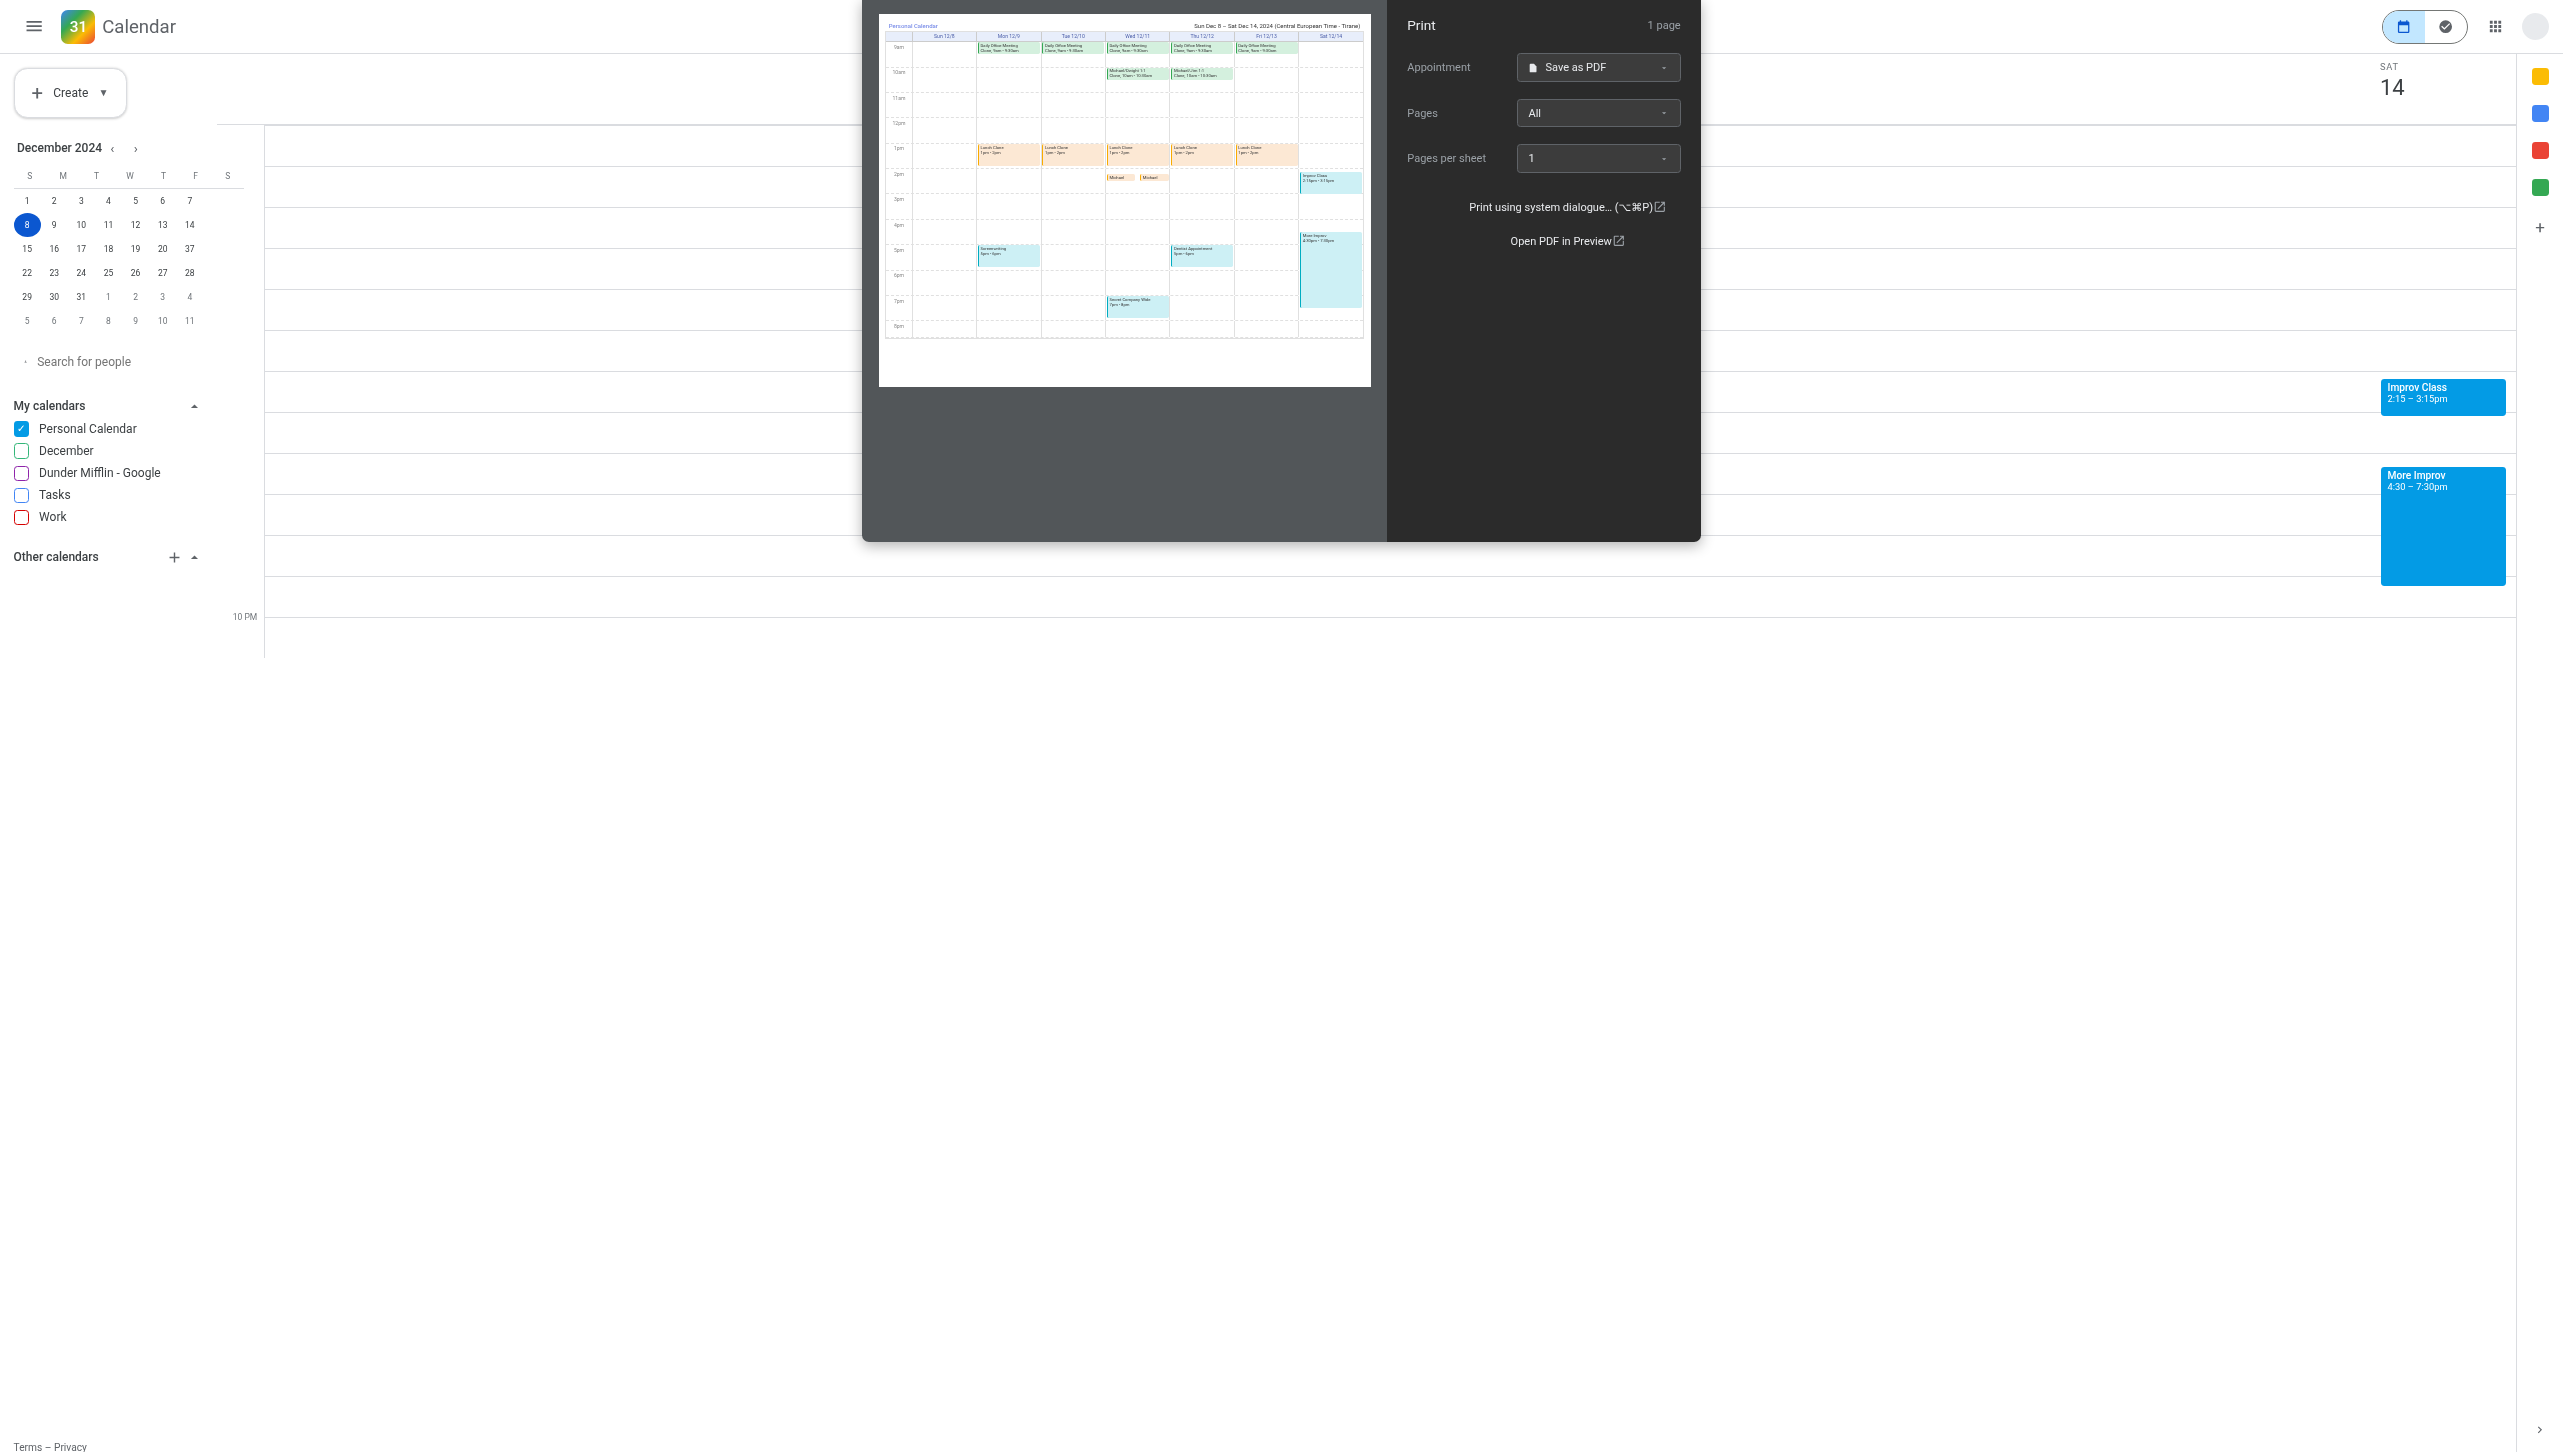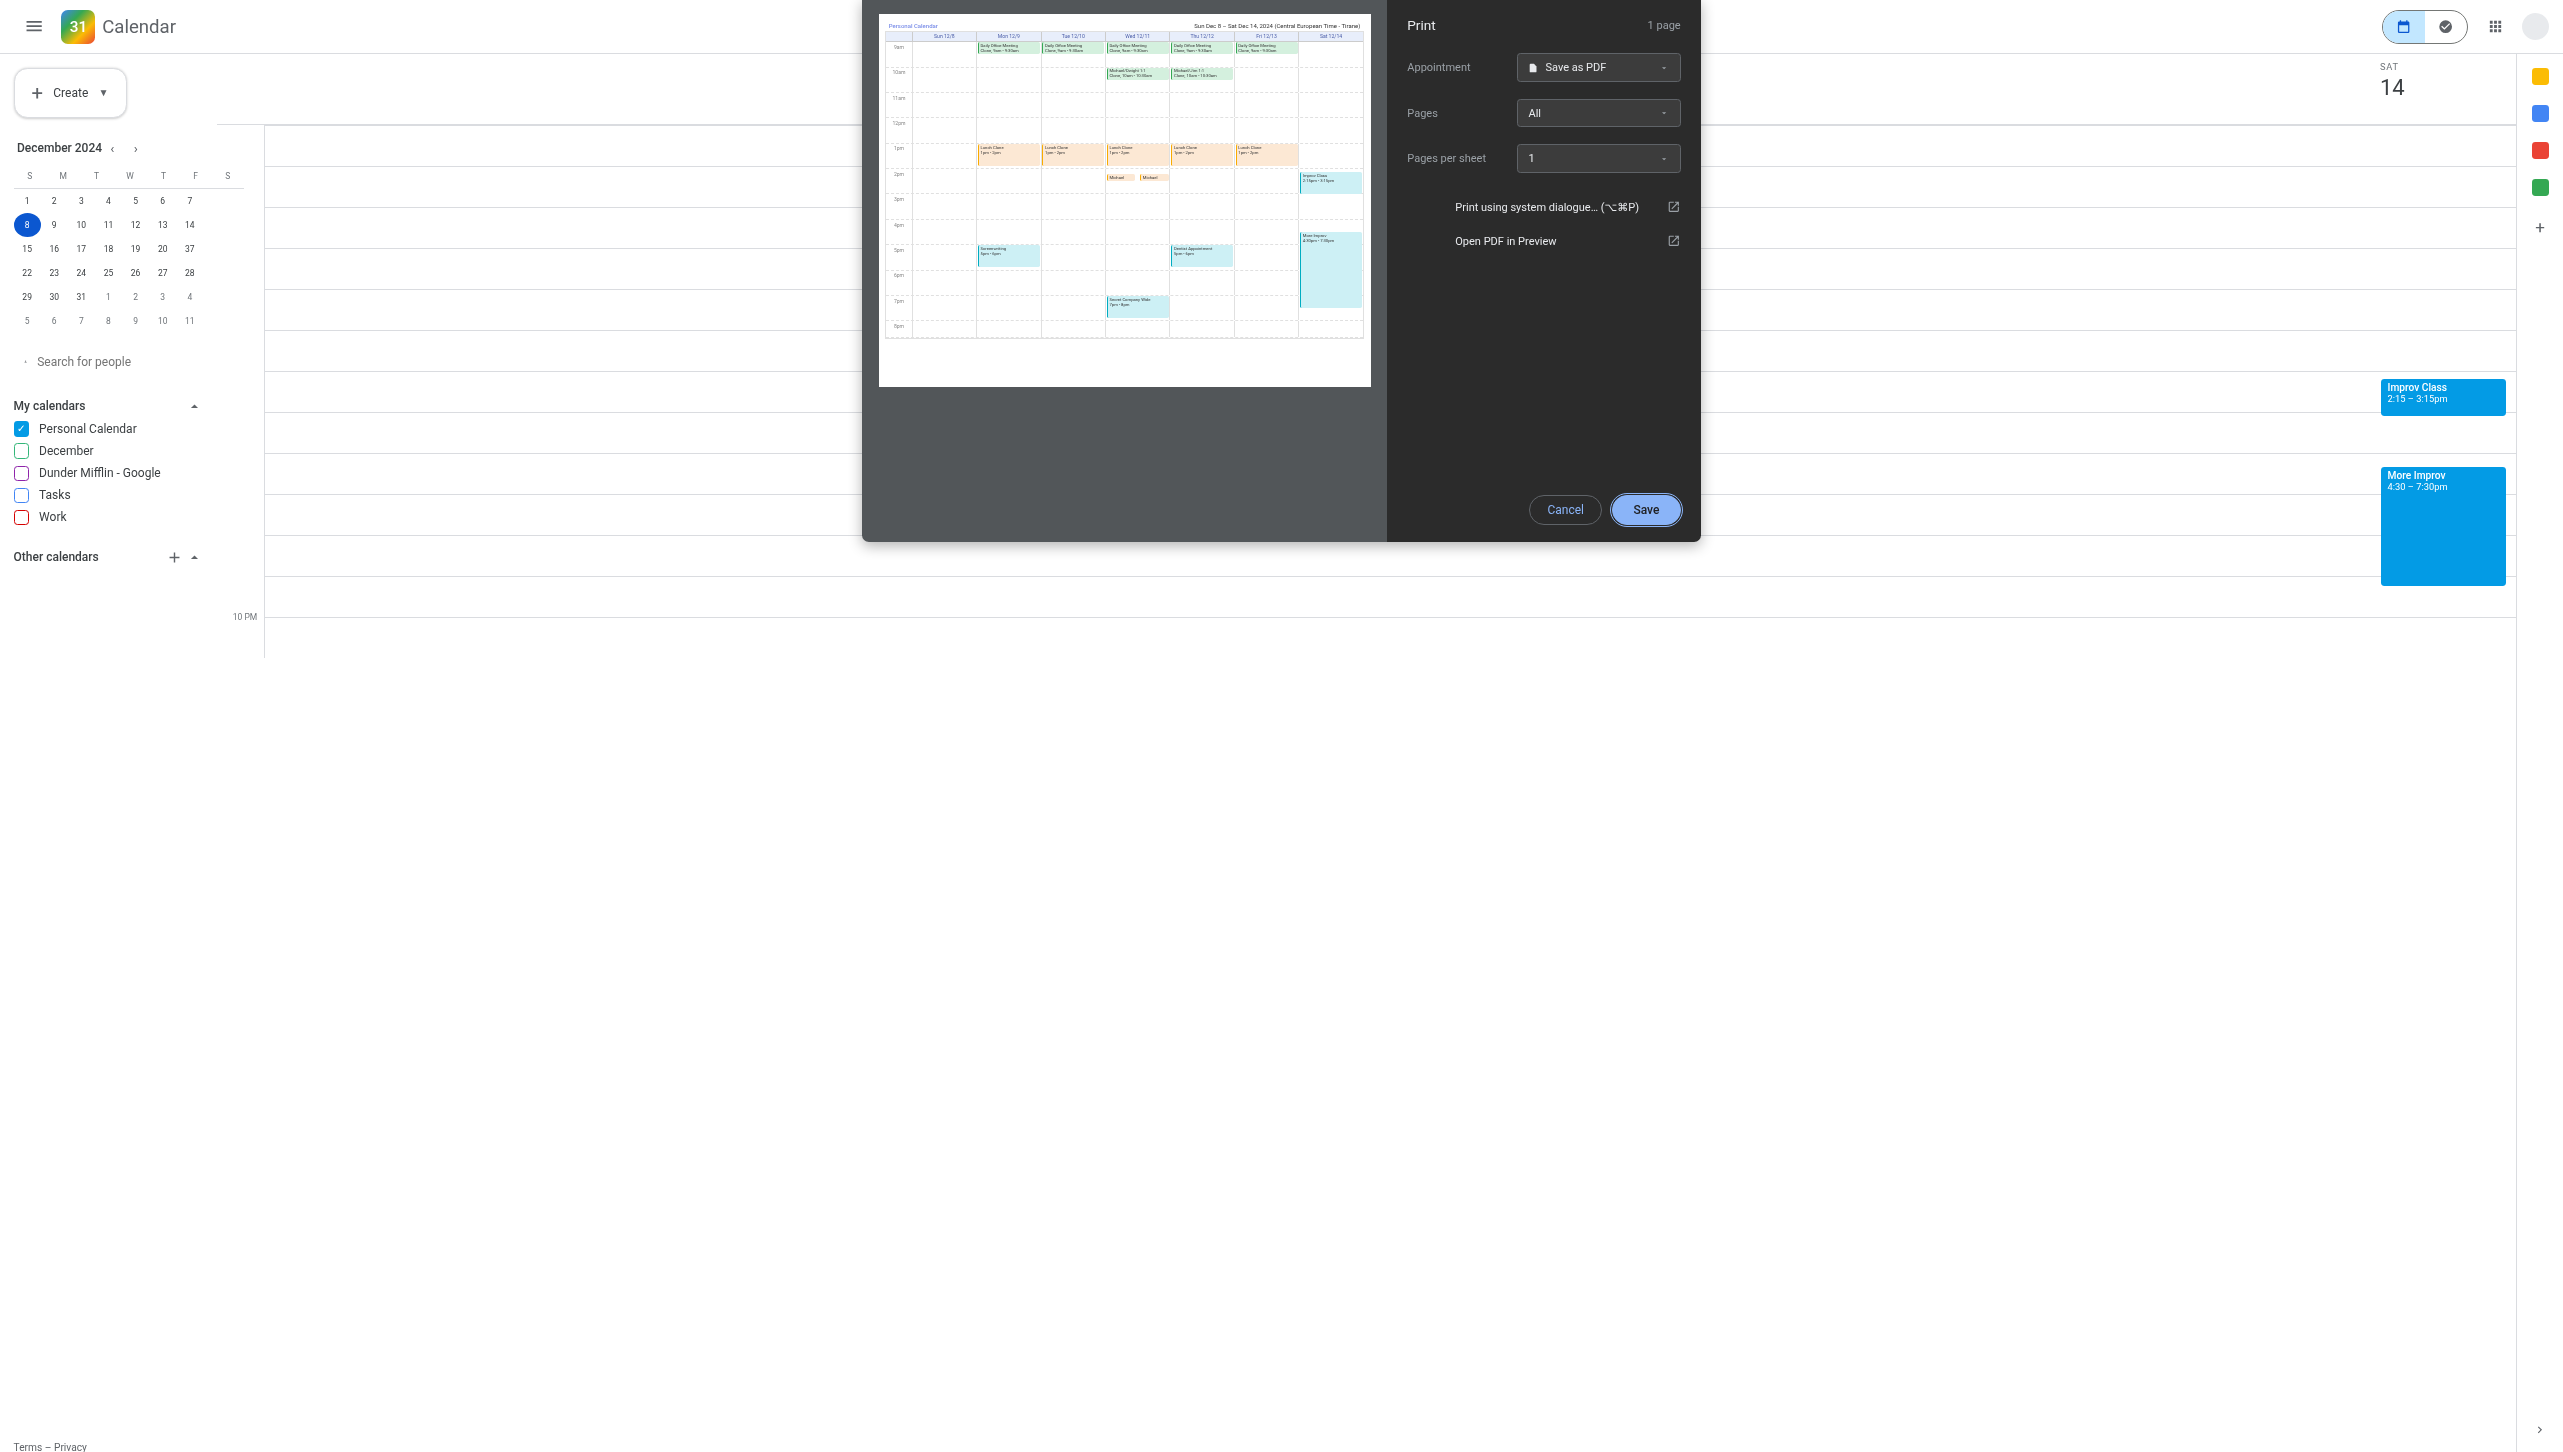--- a/index.html
+++ b/index.html
@@ -108,21 +108,21 @@
     .print-panel-header { display: flex; justify-content: space-between; align-items: center; margin-bottom: 20.3px; }
     .print-title { font-size: 13.6px; }
     .print-pages { font-size: 11px; color: #9aa0a6; }
     
     .print-row { display: flex; align-items: center; margin-bottom: 17px; }
     .print-label { width: 110px; font-size: 11px; color: #9aa0a6; }
     .print-select { flex: 1; background: #3c3c3c; border: 0.8px solid #5f6368; border-radius: 3.4px; padding: 6.8px 10.2px; color: #e8eaed; font-size: 11px; display: flex; align-items: center; justify-content: space-between; cursor: pointer; }
     .print-select svg { width: 10.2px; height: 10.2px; fill: #9aa0a6; }
     .pdf-icon { width: 13.6px; height: 13.6px; margin-right: 6.8px; }
     
-    .print-link { display: flex; align-items: center; justify-content: space-between; font-size: 11px; color: #e8eaed; padding: 10.2px 0; cursor: pointer; margin-left: 48px; }
+    .print-link { display: flex; align-items: center; justify-content: center; font-size: 11px; color: #e8eaed; padding: 10.2px 0; cursor: pointer; margin-left: 48px; }
     .print-link svg { width: 13.6px; height: 13.6px; fill: #9aa0a6; }
     
     .print-actions { margin-top: auto; display: flex; justify-content: flex-end; gap: 10.2px; padding-top: 34px; }
     .btn-cancel { padding: 6.8px 17px; border-radius: 15.3px; border: 0.8px solid #5f6368; background: transparent; color: #8ab4f8; font-size: 12px; cursor: pointer; }
     .btn-save { padding: 6.8px 20.3px; border-radius: 15.3px; border: 1.7px solid #8ab4f8; background: #8ab4f8; color: #202124; font-size: 12px; cursor: pointer; font-weight: 500; outline: 1.7px solid #8ab4f8; outline-offset: 1.7px; }
   </style>
 </head>
 <body>
 
 <div class="header">
@@ -626,21 +626,17 @@
           </svg>
       </div>
 
       <div class="print-link">
         <span>Open PDF in Preview</span>
         <svg viewBox="0 0 24 24">
             <path d="M19 19H5V5h7V3H5a2 2 0 00-2 2v14a2 2 0 002 2h14a2 2 0 002-2v-7h-2v7zM14 3v2h3.6l-9.8 9.8 1.4 1.4L19 6.4V10h2V3h-7z"></path>
           </svg>
       </div>
 
-      <div class="print-actions">
-        <button class="btn-cancel">Cancel</button>
-        <button class="btn-save">Save</button>
-      </div>
     </div>
 
   </div>
 </div>
 
 
 </body></html>

